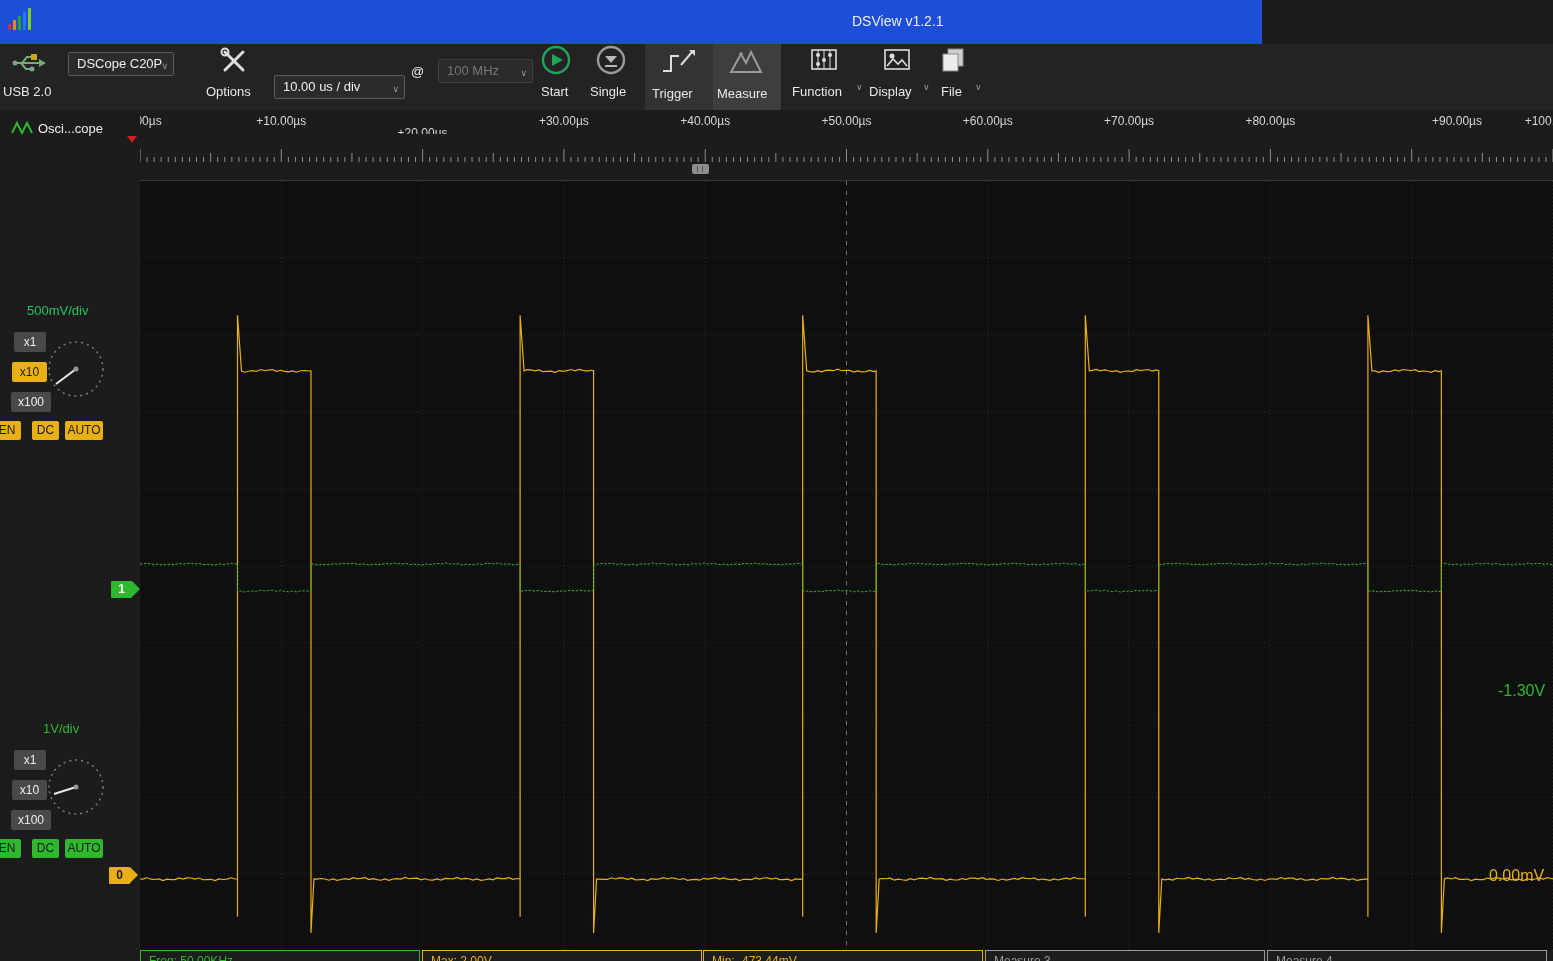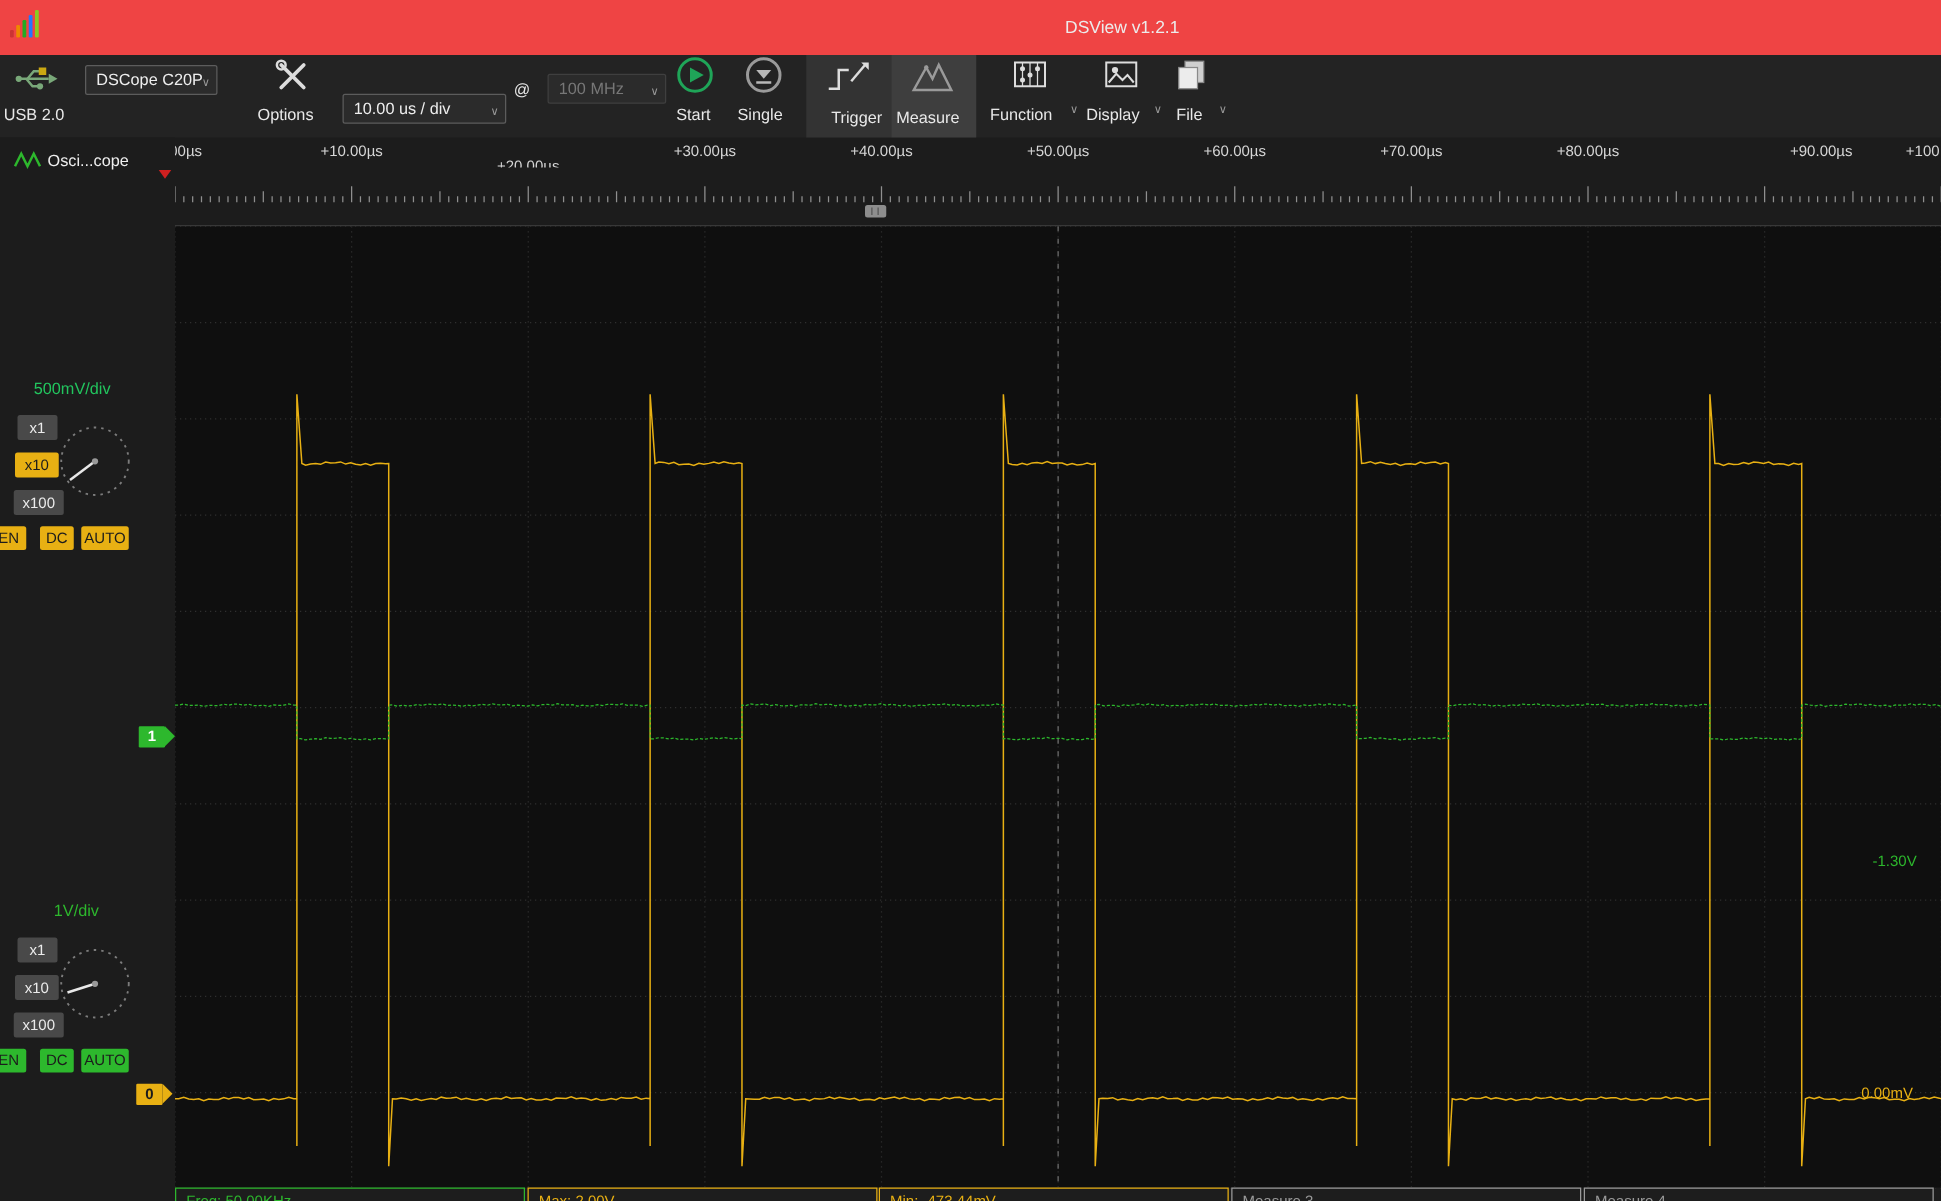--- a/index.html
+++ b/index.html
@@ -1,20 +1,20 @@
 <!DOCTYPE html>
 <html><head>
 <meta charset="utf-8">
 <style>
   *{box-sizing:border-box;margin:0;padding:0}
   html,body{width:1553px;height:961px;overflow:hidden;background:#1c1c1c;
     font-family:"Liberation Sans",sans-serif;color:#ddd;position:relative}
   .abs{position:absolute}
   
-  #titlebar{position:absolute;left:0;top:0;width:1553px;height:44px;background:#ef4444}
+  #titlebar{position:absolute;left:0;top:0;width:1262px;height:44px;background:#1d4ed8}
   #app-logo{position:absolute;left:8px;top:6px;width:28px;height:24px;display:flex;align-items:flex-end;gap:2px}
   #app-logo i{display:block;width:3px;border-radius:1px}
   #window-title{position:absolute;left:852px;top:13px;font-size:14px;color:#ececec}
   
   #toolbar{position:absolute;left:0;top:44px;width:1553px;height:66px;background:#232323}
   .tool-label{position:absolute;font-size:13px;color:#e8e8e8;white-space:nowrap}
   .select{position:absolute;height:24px;background:#2b2b2b;border:1px solid #5c5c5c;color:#eee;
     font-size:13px;line-height:22px;padding:0 20px 0 8px;border-radius:2px;white-space:nowrap}
   .select .chev{position:absolute;right:5px;top:2px;color:#9a9a9a;font-size:9px}
   .select.disabled{color:#777;border-color:#3f3f3f}
@@ -43,21 +43,21 @@
   
   #plot{position:absolute;left:140px;top:180px;width:1413px;height:770px;background:#0f0f0f;border-top:1px solid #383838}
   .chflag{position:absolute;width:21px;height:17px;font-size:12px;font-weight:bold;
     text-align:center;line-height:17px;border-radius:1px}
   .chflag:after{content:"";position:absolute;left:21px;top:0;
     border-top:8.5px solid transparent;border-bottom:8.5px solid transparent;border-left:8px solid}
   .chflag.fg{background:#2db82d;color:#fff}
   .chflag.fg:after{border-left-color:#2db82d}
   .chflag.fy{background:#e8b013;color:#1c1c1c}
   .chflag.fy:after{border-left-color:#e8b013}
-  .rlabel{position:absolute;font-size:12px;white-space:nowrap}
+  .rlabel{position:absolute;font-size:16px;white-space:nowrap}
   
   .mpanel{position:absolute;top:950px;height:30px;background:#1d1d1d;border:1px solid;
     font-size:12px;padding:3px 8px;white-space:nowrap;overflow:hidden}
 </style>
 </head>
 <body>
 
 <div id="titlebar">
   <div id="app-logo">
     <i style="height:6px;background:#c33"></i>
@@ -118,21 +118,21 @@
     <line x1="10" y1="22" x2="22" y2="22" stroke="#b8b8b8" stroke-width="2"></line>
   </svg>
   <div class="tool-label" style="left:590px;top:40px">Single</div>
 
   <div class="toolblock" style="left:645px">
     <svg class="abs" style="left:15px;top:3px" width="38" height="30">
       <polyline points="3,24 11,24 11,9 19,9" fill="none" stroke="#ddd" stroke-width="2"></polyline>
       <line x1="21" y1="18" x2="32" y2="5" stroke="#ddd" stroke-width="2"></line>
       <polygon points="29,3 35,3 35,9" fill="#ddd"></polygon>
     </svg>
-    <div class="tool-label" style="left:20px;top:42px">Trigger</div>
+    <div class="tool-label" style="left:7px;top:42px">Trigger</div>
   </div>
 
   <div class="toolblock active" style="left:713px">
     <svg class="abs" style="left:14px;top:3px" width="40" height="30">
       <path d="M4,25 L14,7 L19,16 L24,5 L34,25 Z" fill="none" stroke="#9a9a9a" stroke-width="2"></path>
       <circle cx="14" cy="7" r="1.8" fill="#9a9a9a"></circle>
     </svg>
     <div class="tool-label" style="left:4px;top:42px">Measure</div>
   </div>
 

